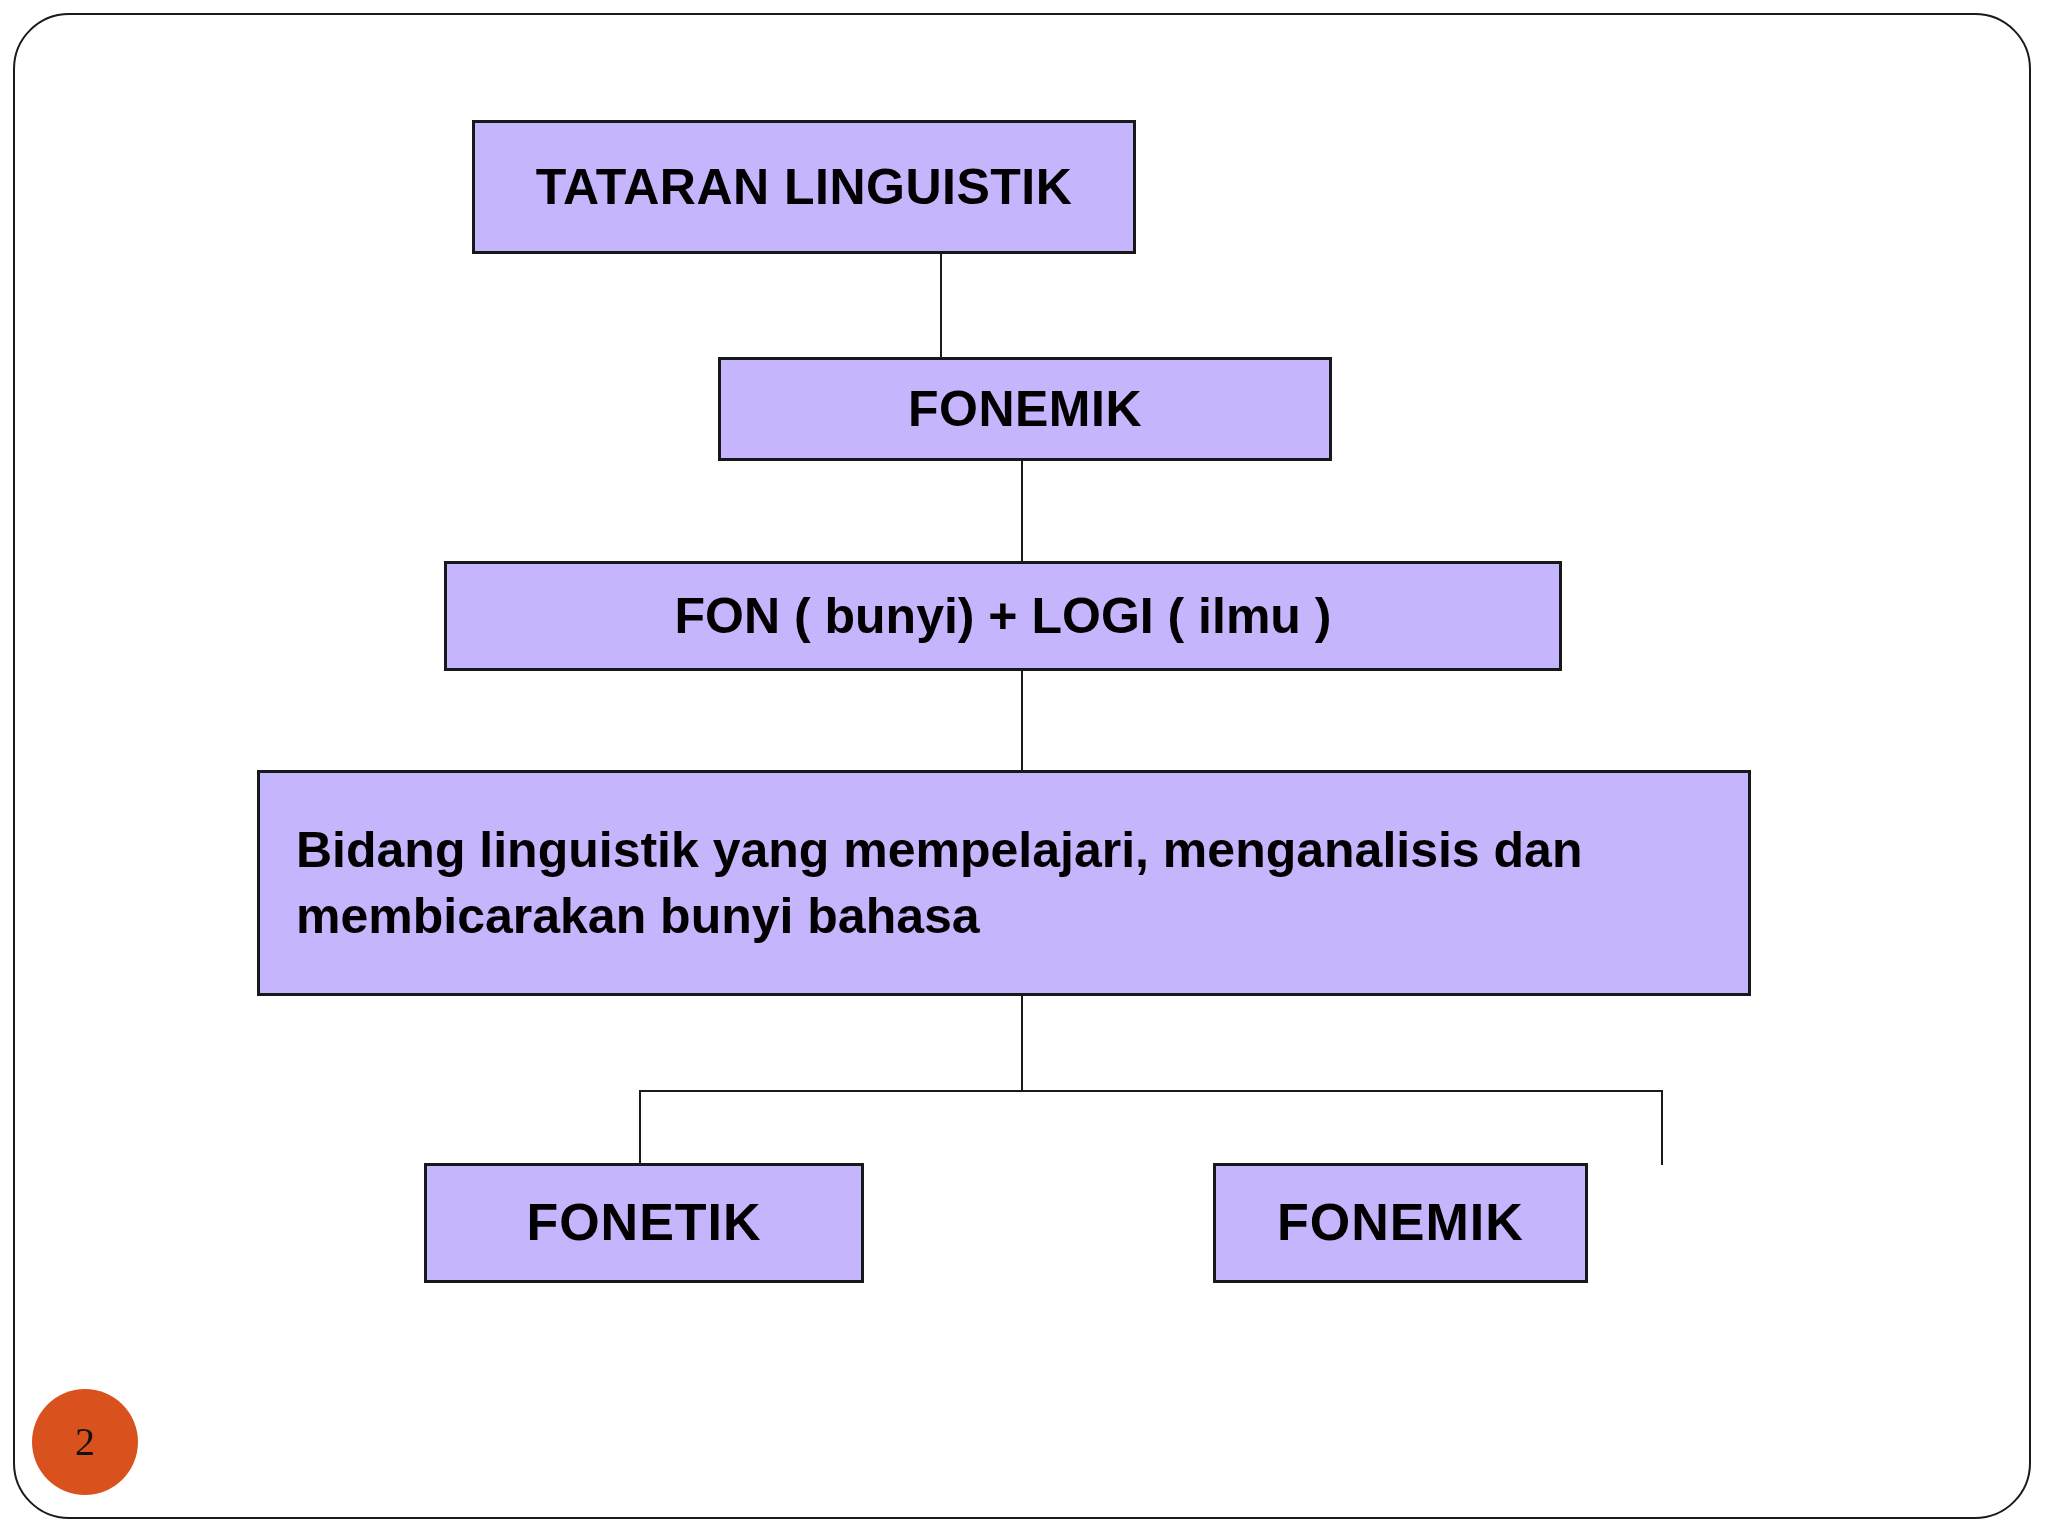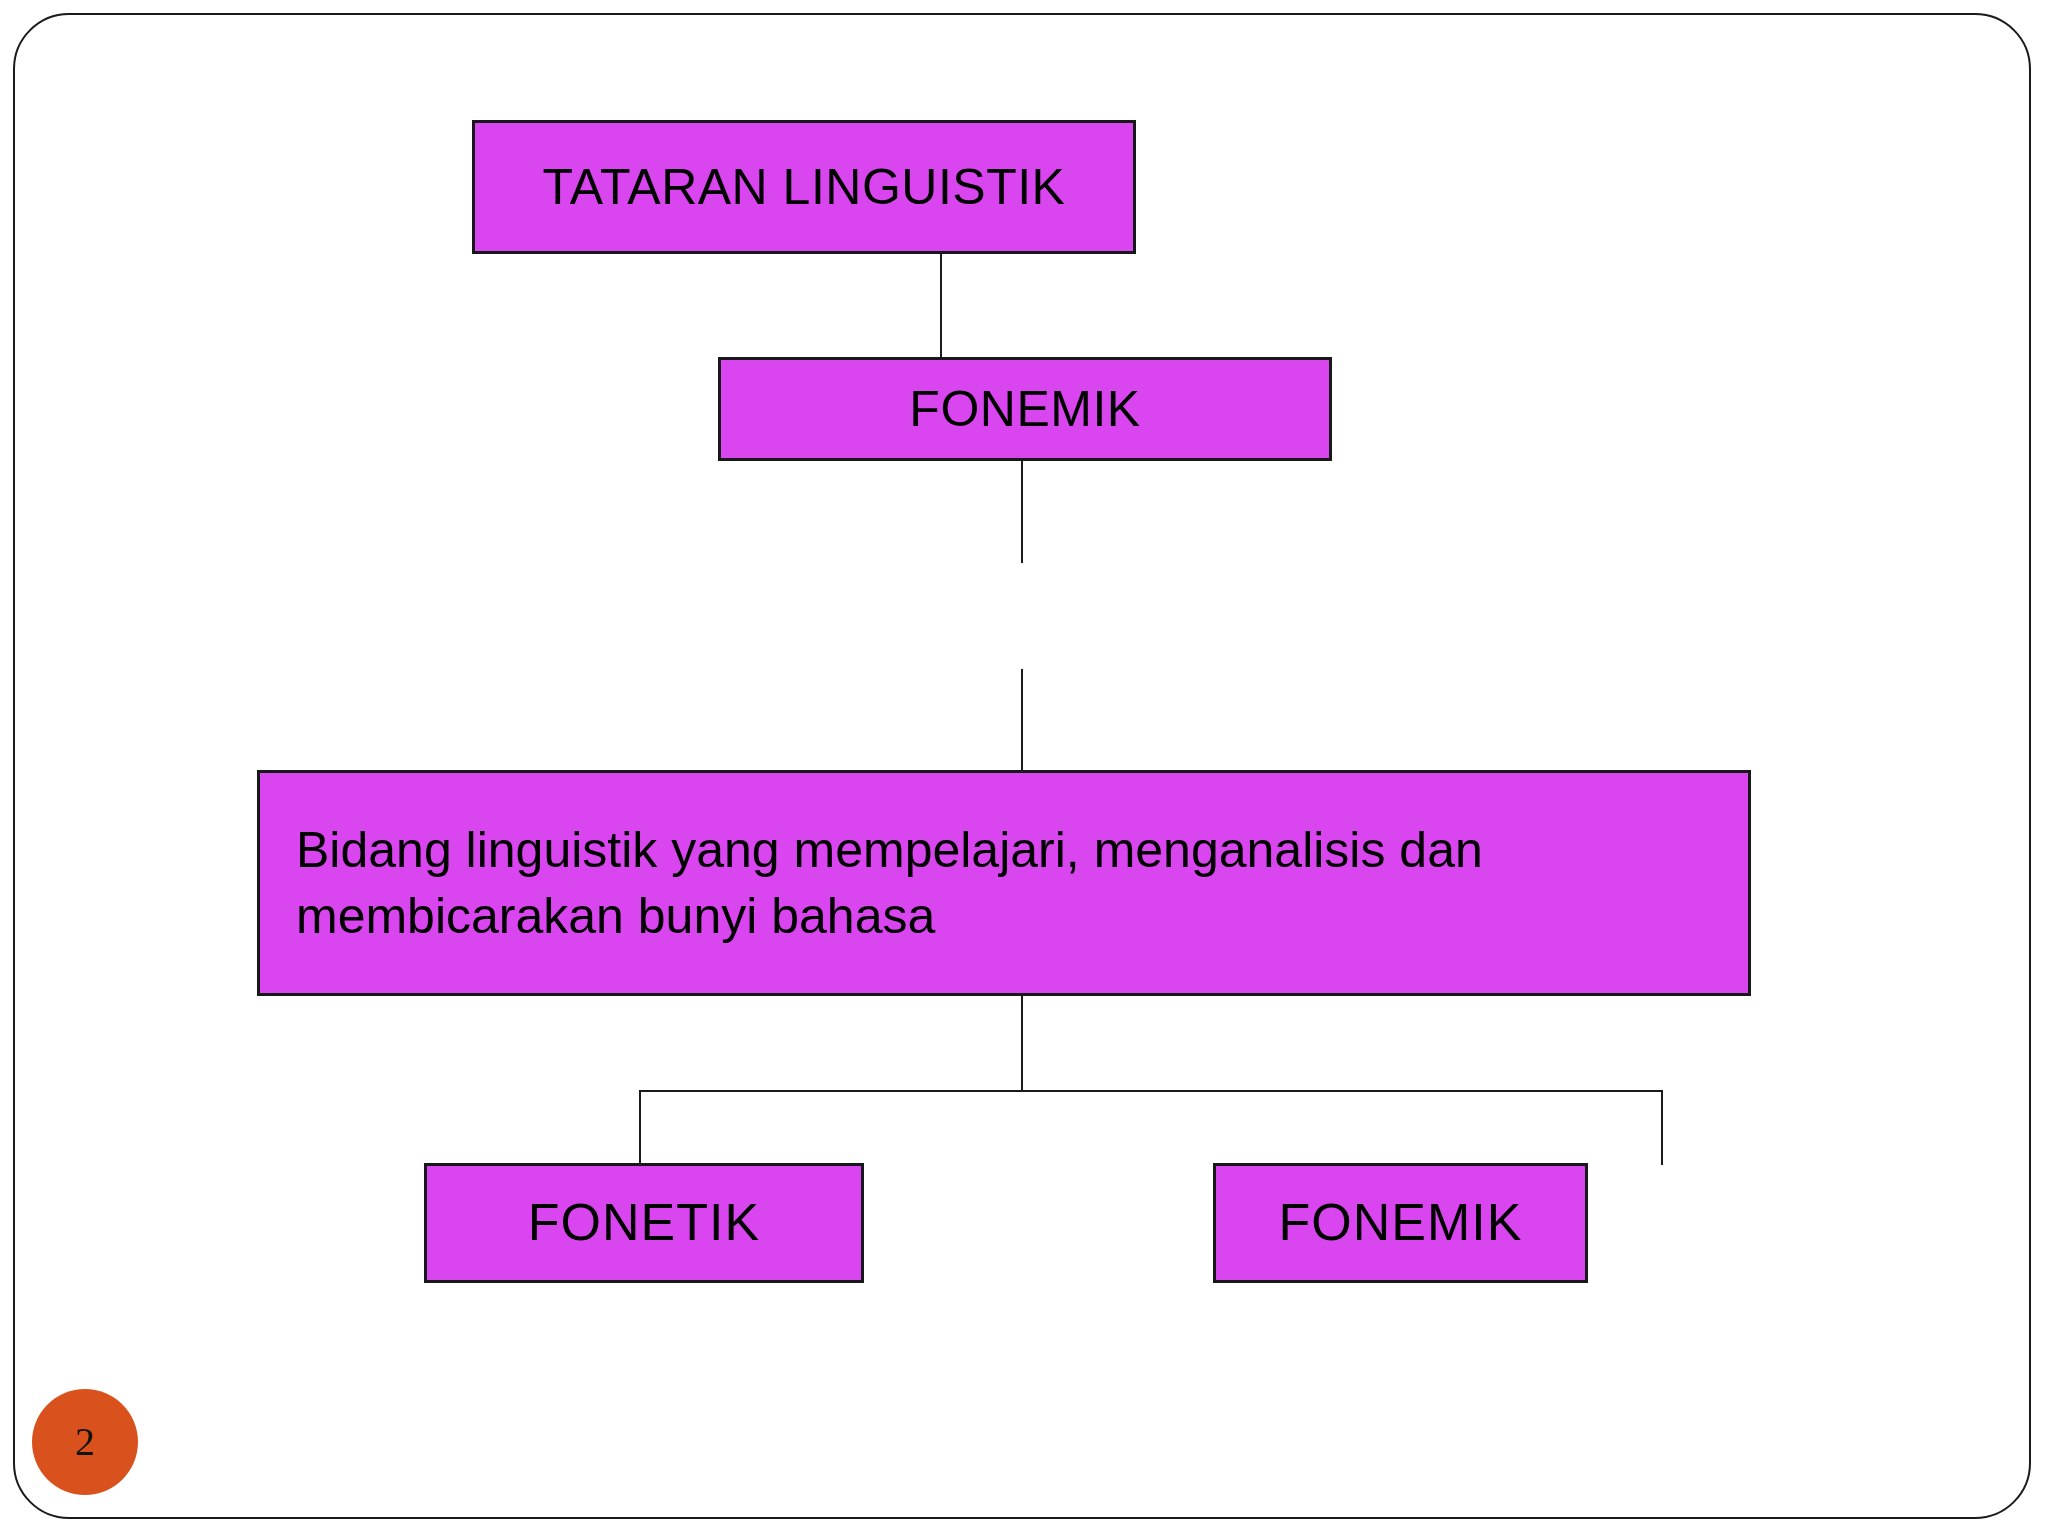--- a/index.html
+++ b/index.html
@@ -28,27 +28,27 @@
     height: 1506px;
     border: 2px solid #1a1a1a;
     border-radius: 56px;
     box-sizing: border-box;
     background: transparent;
   }
   
   .node {
     position: absolute;
     box-sizing: border-box;
-    background: #d946ef;
+    background: #c4b5fd;
     border: 3px solid #16181a;
     display: flex;
     align-items: center;
     justify-content: center;
     color: #000000;
-    font-weight: normal;
+    font-weight: bold;
     line-height: 1.18;
     text-align: center;
     white-space: pre-line;
   }
   .node.left-align {
     justify-content: flex-start;
     text-align: left;
   }
 
   #node-tataran {
@@ -125,20 +125,21 @@
 <body>
 
 <div id="slide">
 
   <div id="slide-frame"></div>
 
   <div class="node" id="node-tataran">TATARAN LINGUISTIK</div>
 
   <div class="node" id="node-fonologi">FONEMIK</div>
 
+  <div class="node" id="node-fonlogi">FON ( bunyi) + LOGI ( ilmu )</div>
 
   <div class="node left-align" id="node-definisi">Bidang linguistik yang mempelajari, menganalisis dan membicarakan bunyi bahasa</div>
 
   <div class="node" id="node-fonemik">FONEMIK</div>
 
   <div class="node" id="node-fonetik">FONETIK</div>
 
   <div class="connector-v" id="conn-1"></div>
   <div class="connector-v" id="conn-2"></div>
   <div class="connector-v" id="conn-3"></div>

